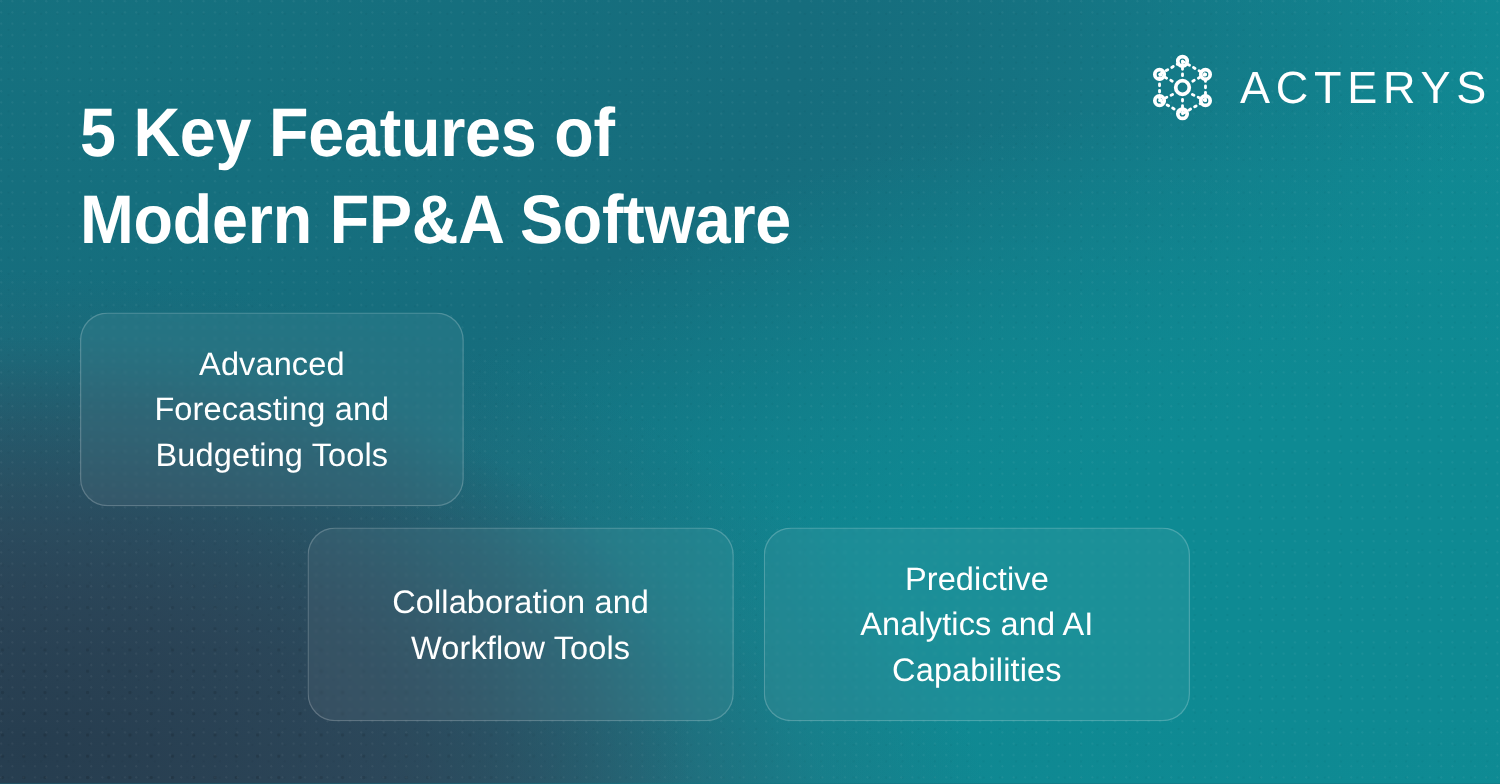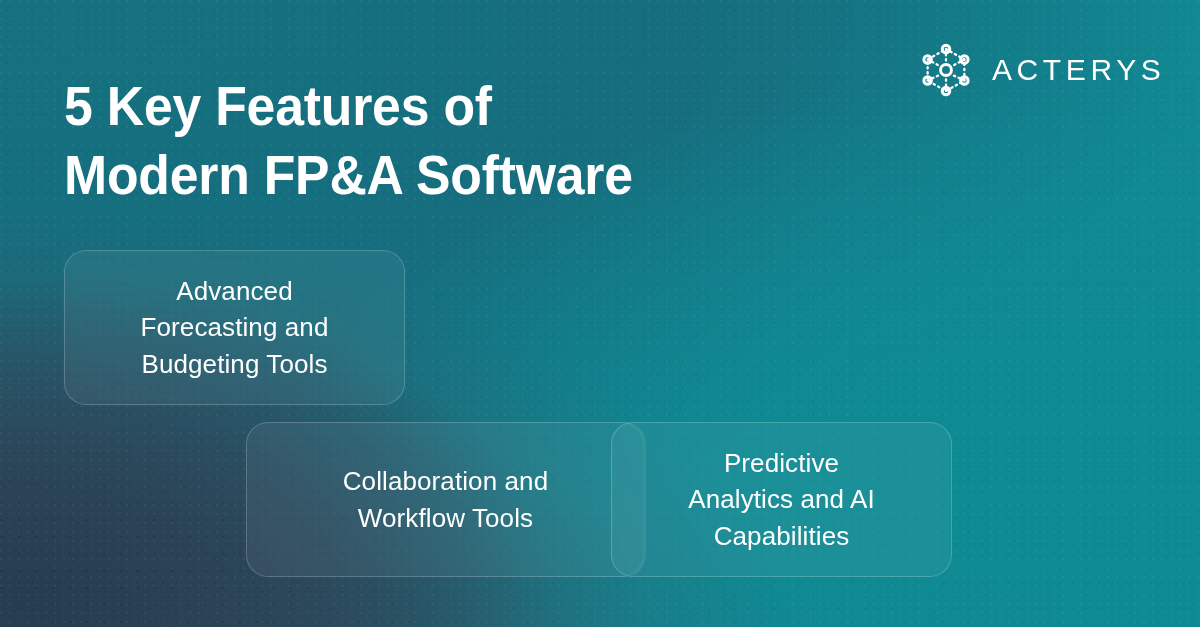--- a/index.html
+++ b/index.html
@@ -79,21 +79,21 @@
     display: flex;
     align-items: center;
     gap: 18px;
     height: 56px;
   }
 
   #logo-mark { width: 56px; height: 56px; display: block; }
 
   #logo-word {
     color: #ffffff;
-    font-size: 30px;
+    font-size: 36px;
     font-weight: 400;
     letter-spacing: 4.6px;
     line-height: 1;
     white-space: nowrap;
   }
 
   
   #headline {
     position: absolute;
     left: 64px;
@@ -129,25 +129,25 @@
     font-size: 26px;
     font-weight: 400;
     line-height: 1.40;
     text-align: center;
     letter-spacing: 0.1px;
     padding: 0 16px;
     white-space: pre-line;
   }
 
   
-  #card-1 { left: 64px;  top: 250px; width: 341px; height: 155px; }
+  #card-1 { left: 64px;  top: 250px; width: 307px; height: 155px; }
   #card-2 { left: 429px; top: 250px; width: 341px; height: 155px; }
   #card-3 { left: 794px; top: 250px; width: 355px; height: 155px; }
   
-  #card-4 { left: 246px; top: 422px; width: 399px; height: 155px; }
+  #card-4 { left: 246px; top: 422px; width: 341px; height: 155px; }
   #card-5 { left: 611px; top: 422px; width: 341px; height: 155px; }
 </style>
 </head>
 <body>
 
 <div id="poster">
 
   <div class="bg-base"></div>
   <div class="bg-dark"></div>
   <div class="bg-dark2"></div>

